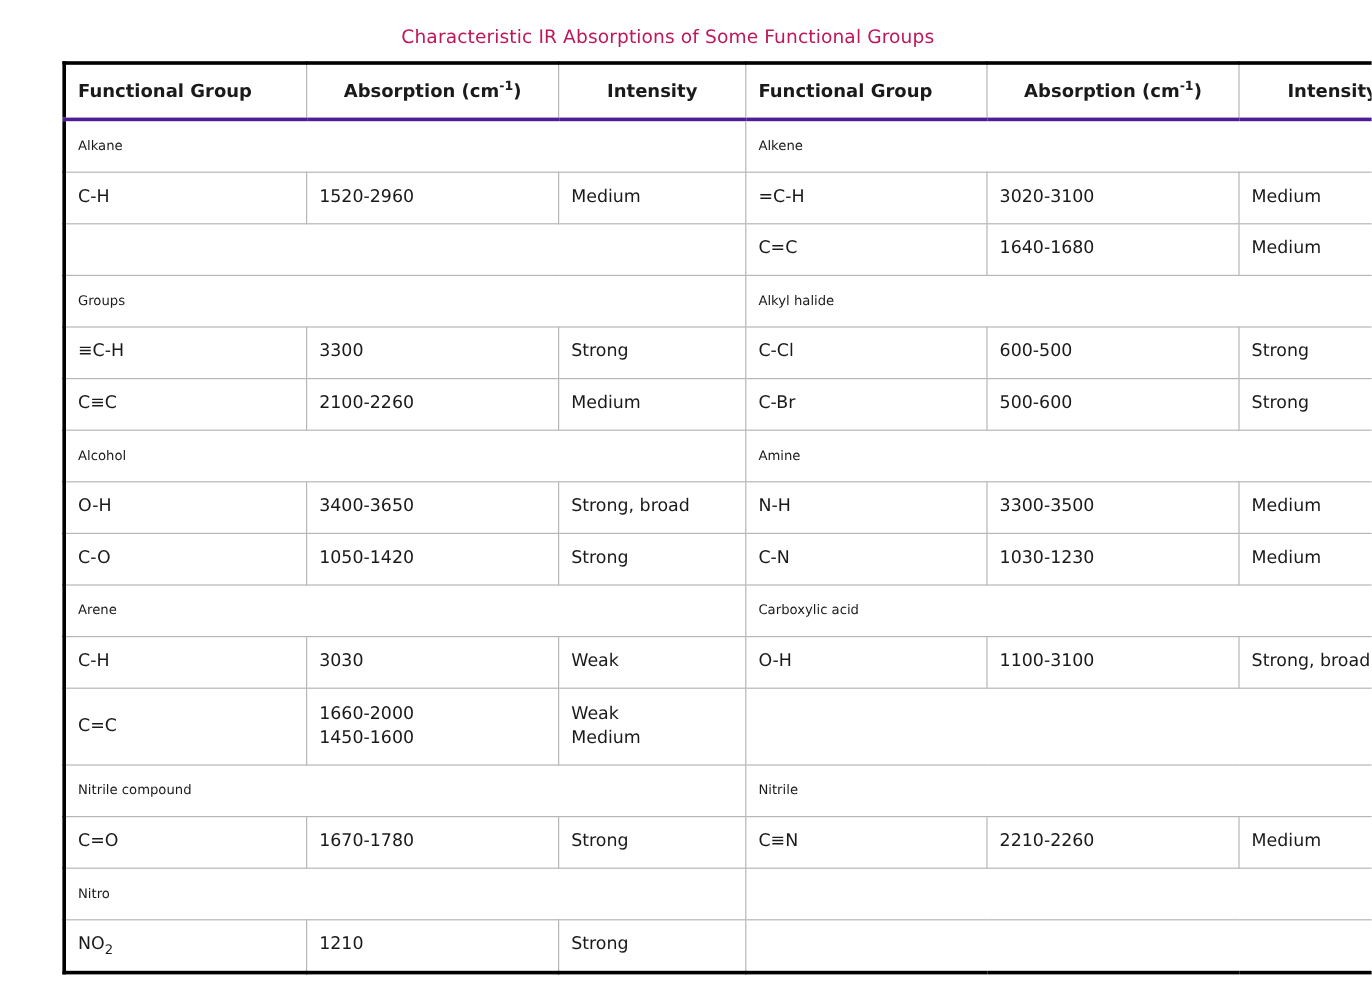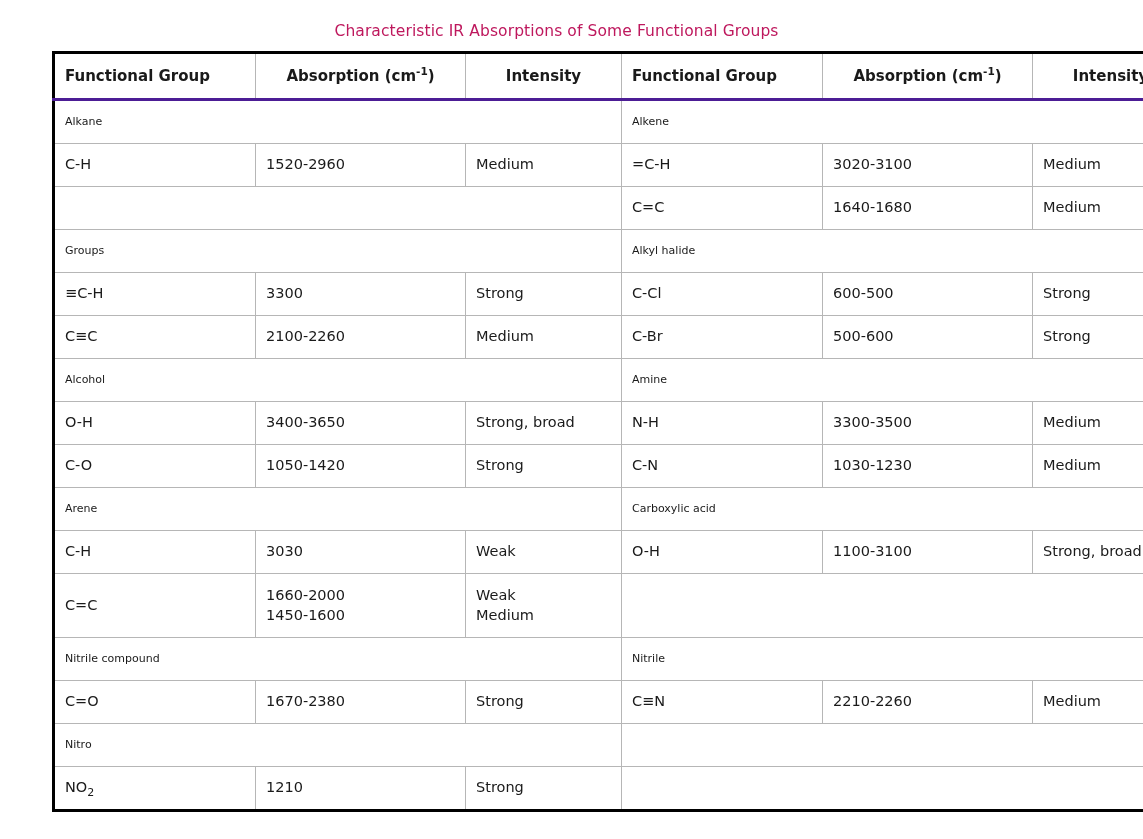--- a/index.html
+++ b/index.html
@@ -197,21 +197,21 @@
           <td colspan="3" class="blank"></td>
         </tr>
 
         <tr class="group-row">
           <td colspan="3">Nitrile compound</td>
           <td colspan="3">Nitrile</td>
         </tr>
 
         <tr class="data-row">
           <td>C=O</td>
-          <td>1670-2380</td>
+          <td>1670-1780</td>
           <td>Strong</td>
           <td>C≡N</td>
           <td>2210-2260</td>
           <td>Medium</td>
         </tr>
 
         <tr class="group-row">
           <td colspan="3">Nitro</td>
           <td colspan="3" class="blank"></td>
         </tr>

